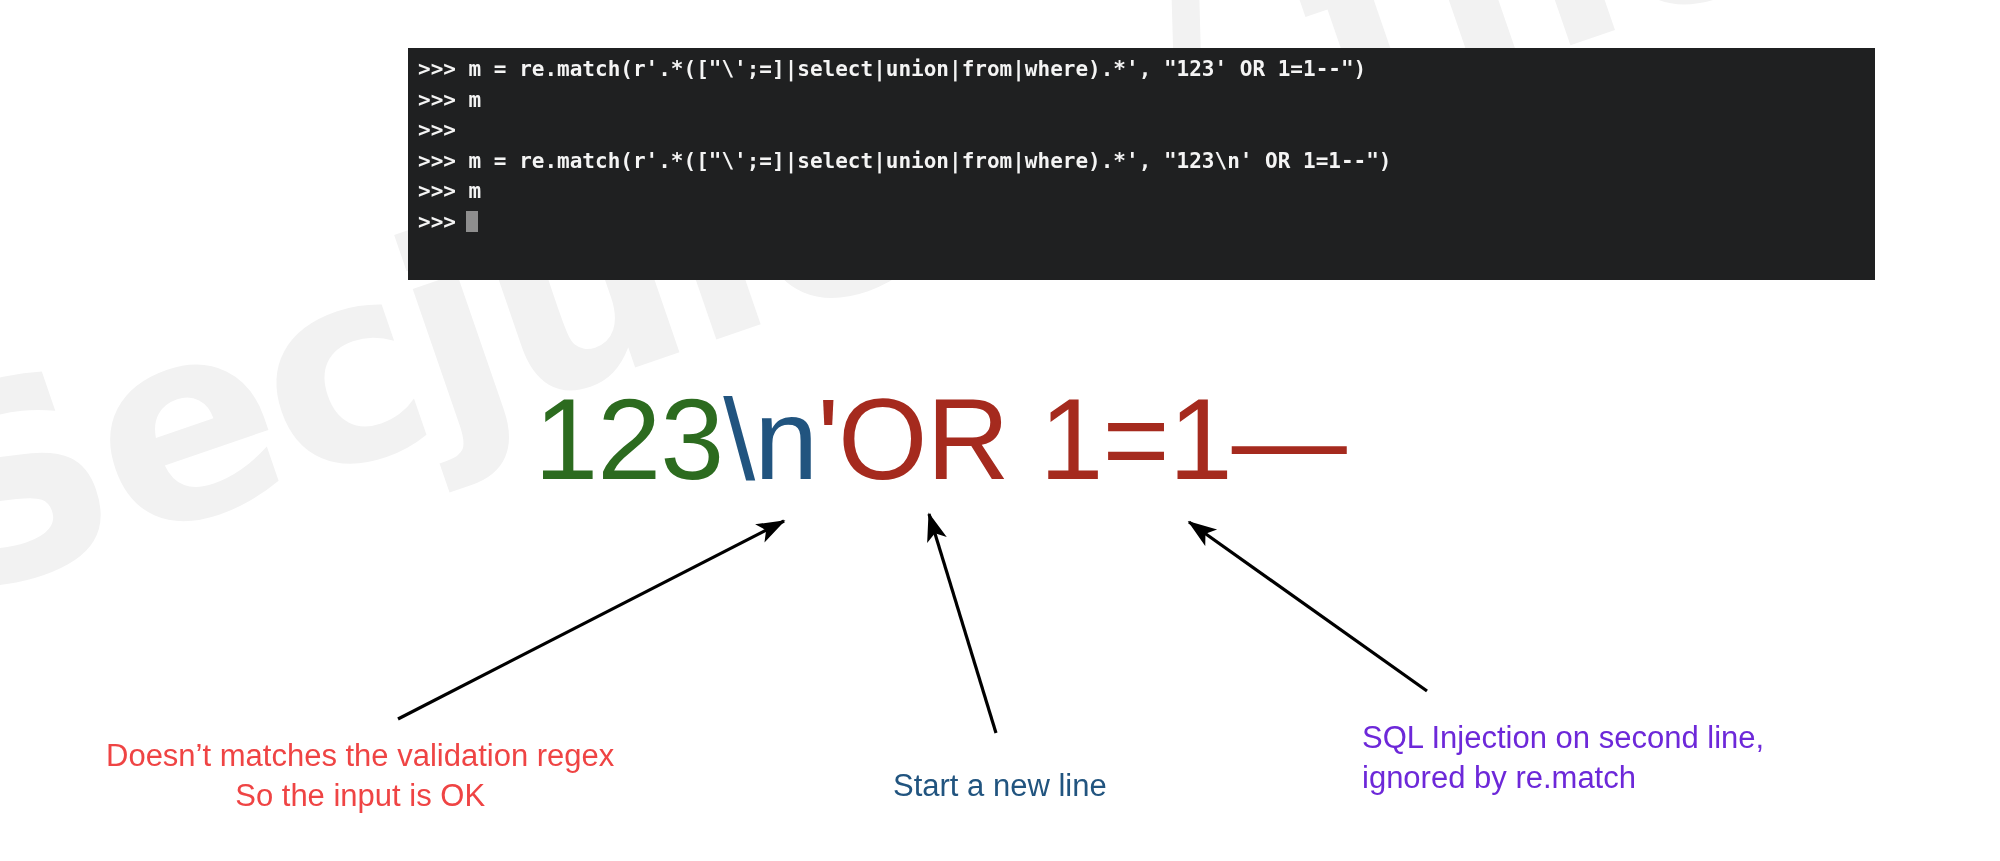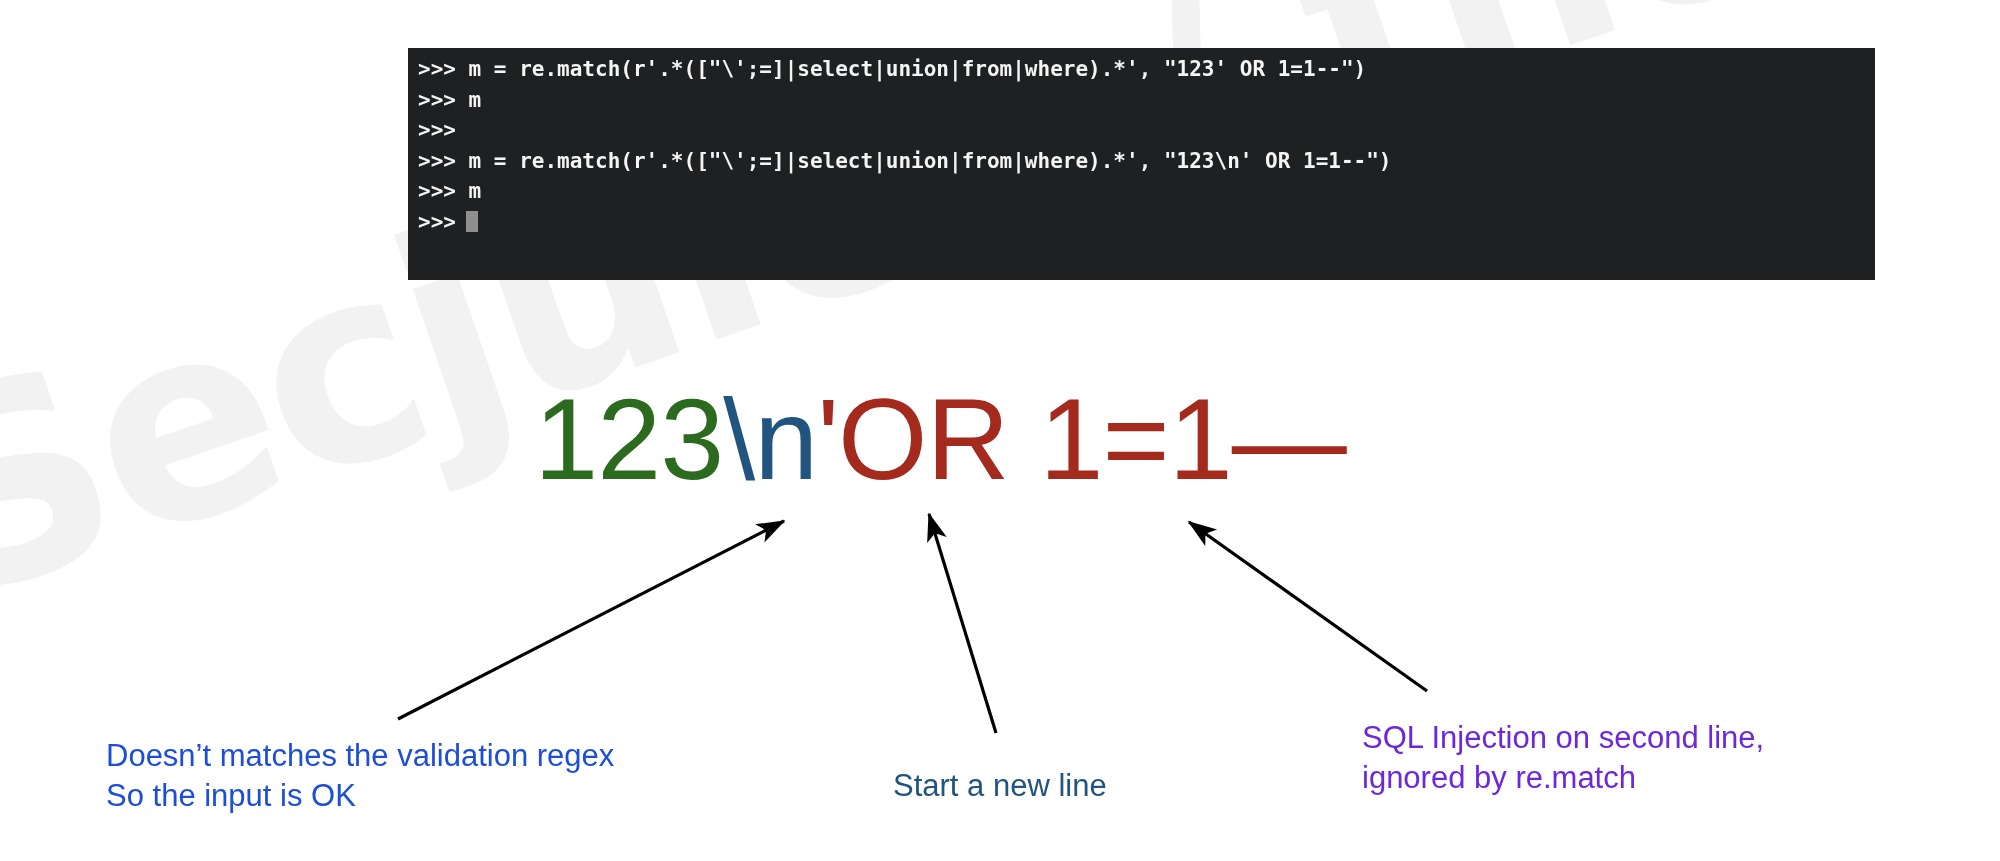--- a/index.html
+++ b/index.html
@@ -145,19 +145,19 @@
     <defs>
       <marker id="ah" markerWidth="10" markerHeight="10" refX="8.5" refY="3.2" orient="auto" markerUnits="strokeWidth">
         <path d="M0,0 L9,3.2 L0,6.4 L2.2,3.2 z" fill="#000000"></path>
       </marker>
     </defs>
     <line id="arrow-0" x1="398" y1="719" x2="784" y2="521" stroke="#000000" stroke-width="3.2" marker-end="url(#ah)"></line>
     <line id="arrow-1" x1="996" y1="733" x2="929" y2="514" stroke="#000000" stroke-width="3.2" marker-end="url(#ah)"></line>
     <line id="arrow-2" x1="1427" y1="691" x2="1189" y2="522" stroke="#000000" stroke-width="3.2" marker-end="url(#ah)"></line>
   </svg>
 
-  <div class="caption" id="caption-green" style="color: #1d4ed8;">Doesn’t matches the validation regex
+  <div class="caption" id="caption-green" style="color: #ef4444; text-align: center;">Doesn’t matches the validation regex
 So the input is OK</div>
   <div class="caption" id="caption-blue" style="color: rgb(33, 84, 127);">Start a new line</div>
   <div class="caption" id="caption-red" style="color: #6d28d9;">SQL Injection on second line,
 ignored by re.match</div>
 
 </div>
 
 </body></html>

